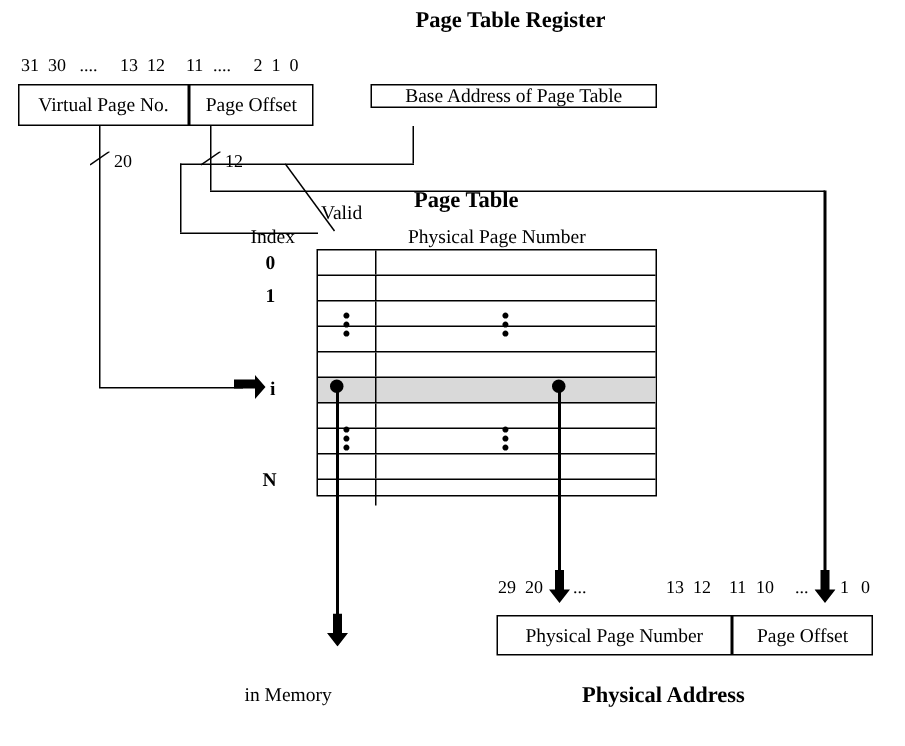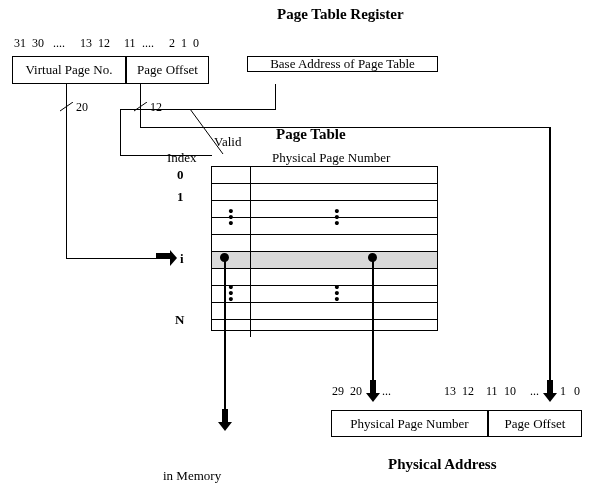--- a/index.html
+++ b/index.html
@@ -250,15 +250,15 @@
   <div class="abs lbl-sm" style="left:462px; top:384px;">12</div>
   <div class="abs lbl-sm" style="left:486px; top:384px;">11</div>
   <div class="abs lbl-sm" style="left:504px; top:384px;">10</div>
   <div class="abs lbl-sm" style="left:530px; top:384px;">...</div>
   <div class="abs lbl-sm" style="left:560px; top:384px;">1</div>
   <div class="abs lbl-sm" style="left:574px; top:384px;">0</div>
 
   <div class="abs box" style="left:331px; top:410px; width:157px; height:27px;">Physical Page Number</div>
   <div class="abs box" style="left:488px; top:410px; width:94px; height:27px;">Page Offset</div>
 
-  <div class="abs capt" style="left:163px; top:468px;">in Memory</div>
+  <div class="abs capt" style="left:163px; top:455px;">in Memory</div>
 
 </div>
 
 </body></html>

